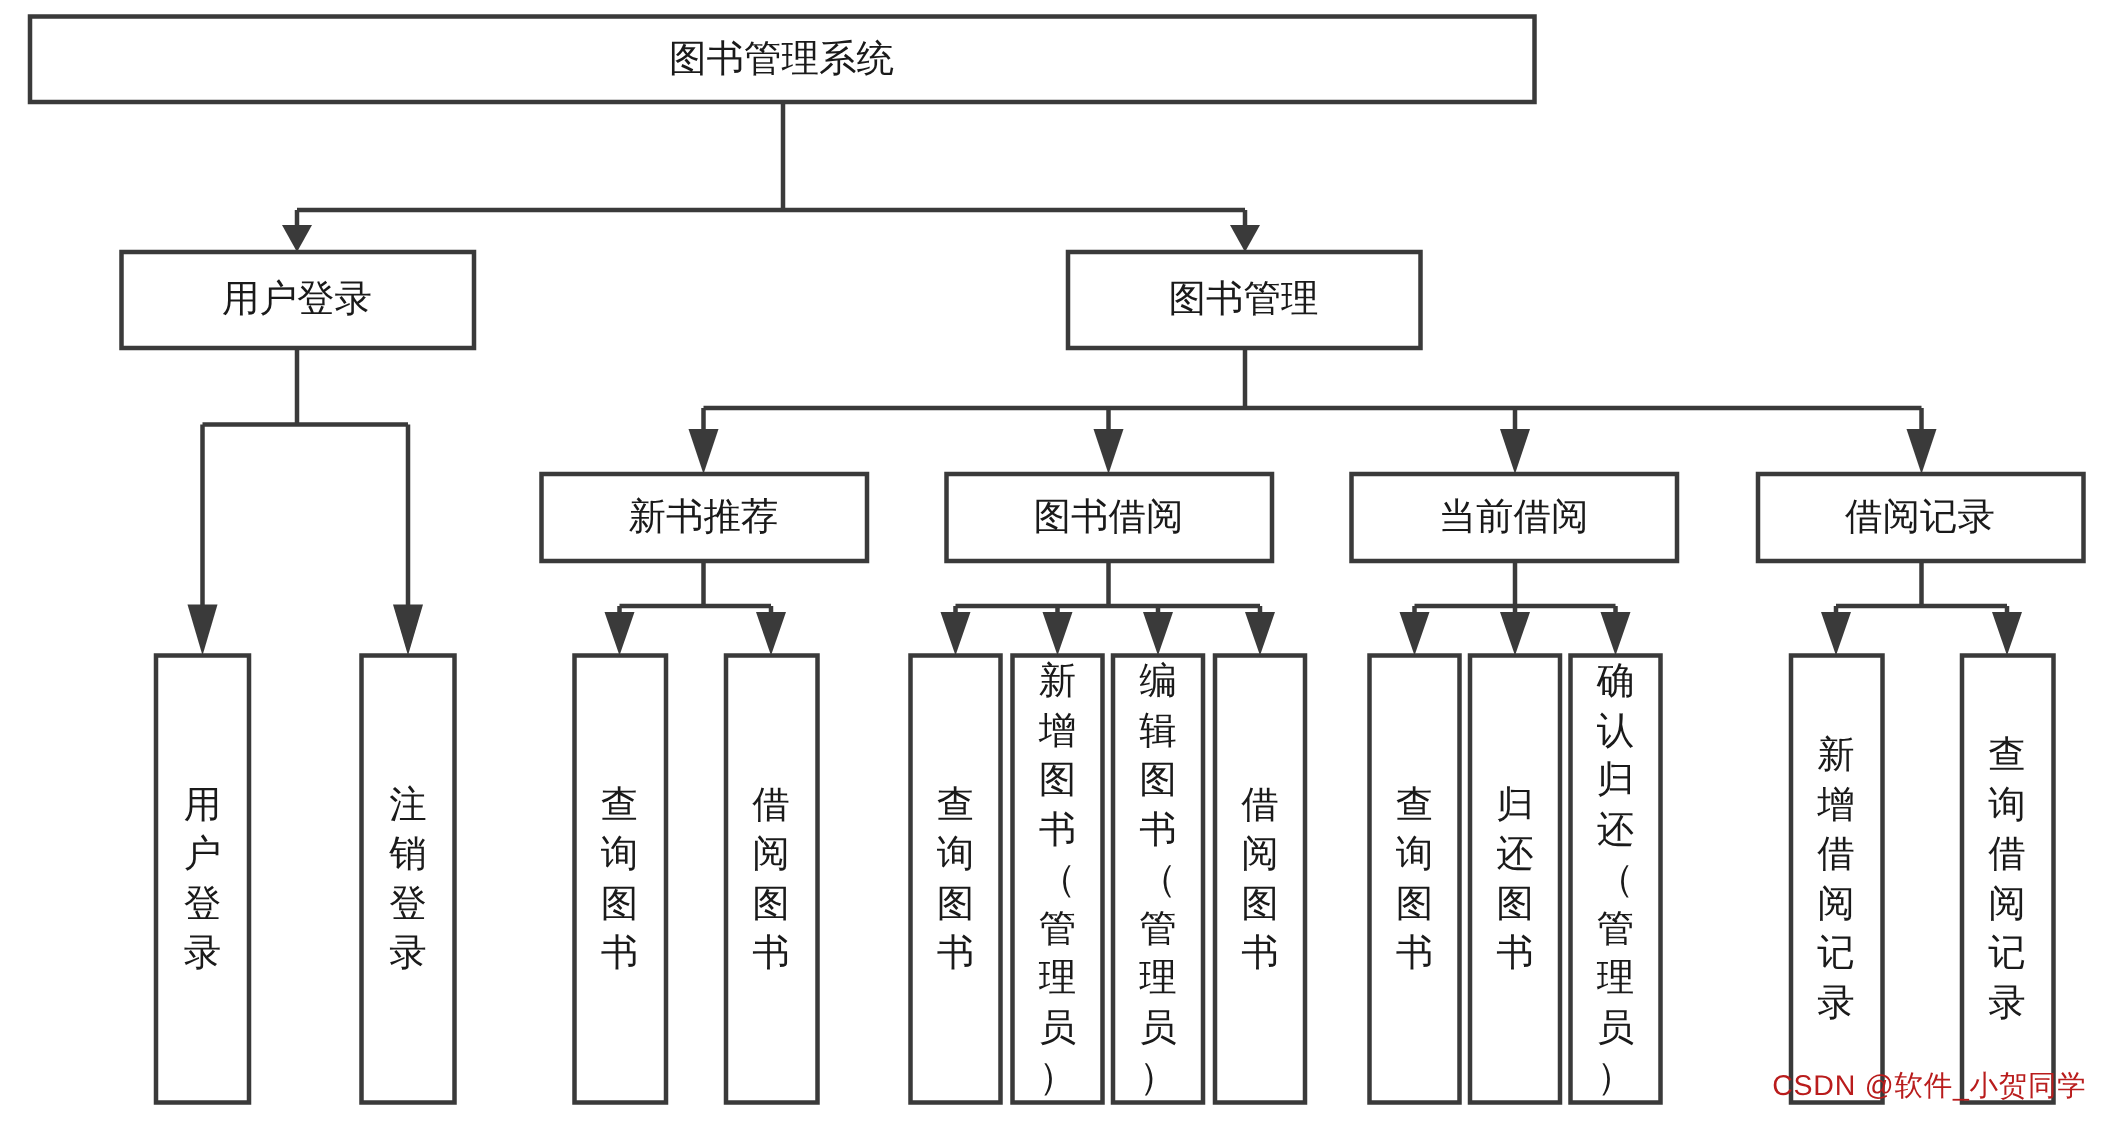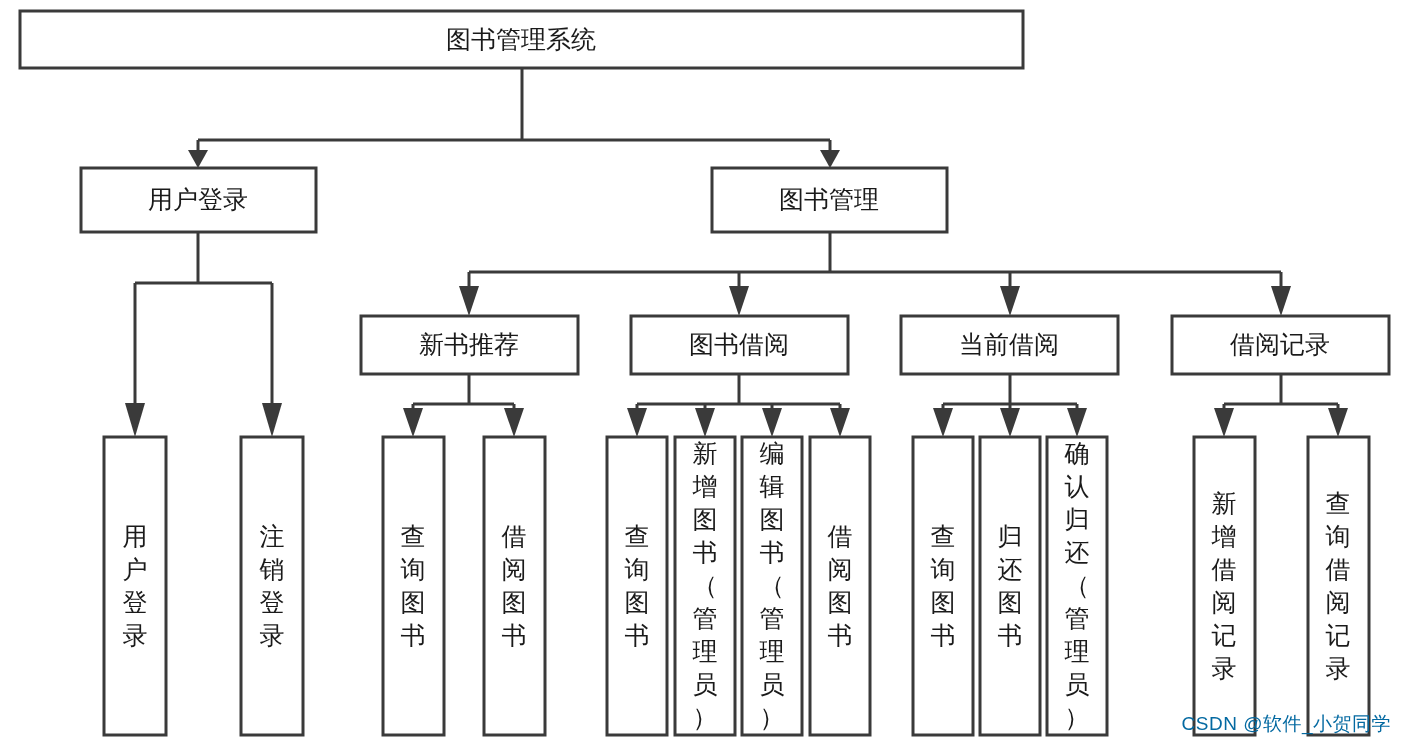--- a/index.html
+++ b/index.html
@@ -53,21 +53,21 @@
     font-size: 25px;
     fill: #1a1a1a;
     text-anchor: middle;
   }
   .watermark {
     position: absolute;
     right: 14px;
     bottom: 6px;
     font-family: "Liberation Sans", "DejaVu Sans", sans-serif;
     font-size: 19px;
-    color: #0369a1;
+    color: #b91c1c;
     letter-spacing: 0.5px;
     white-space: nowrap;
     user-select: none;
   }
 </style>
 </head>
 <body>
 
 <div id="diagram-root">
 

